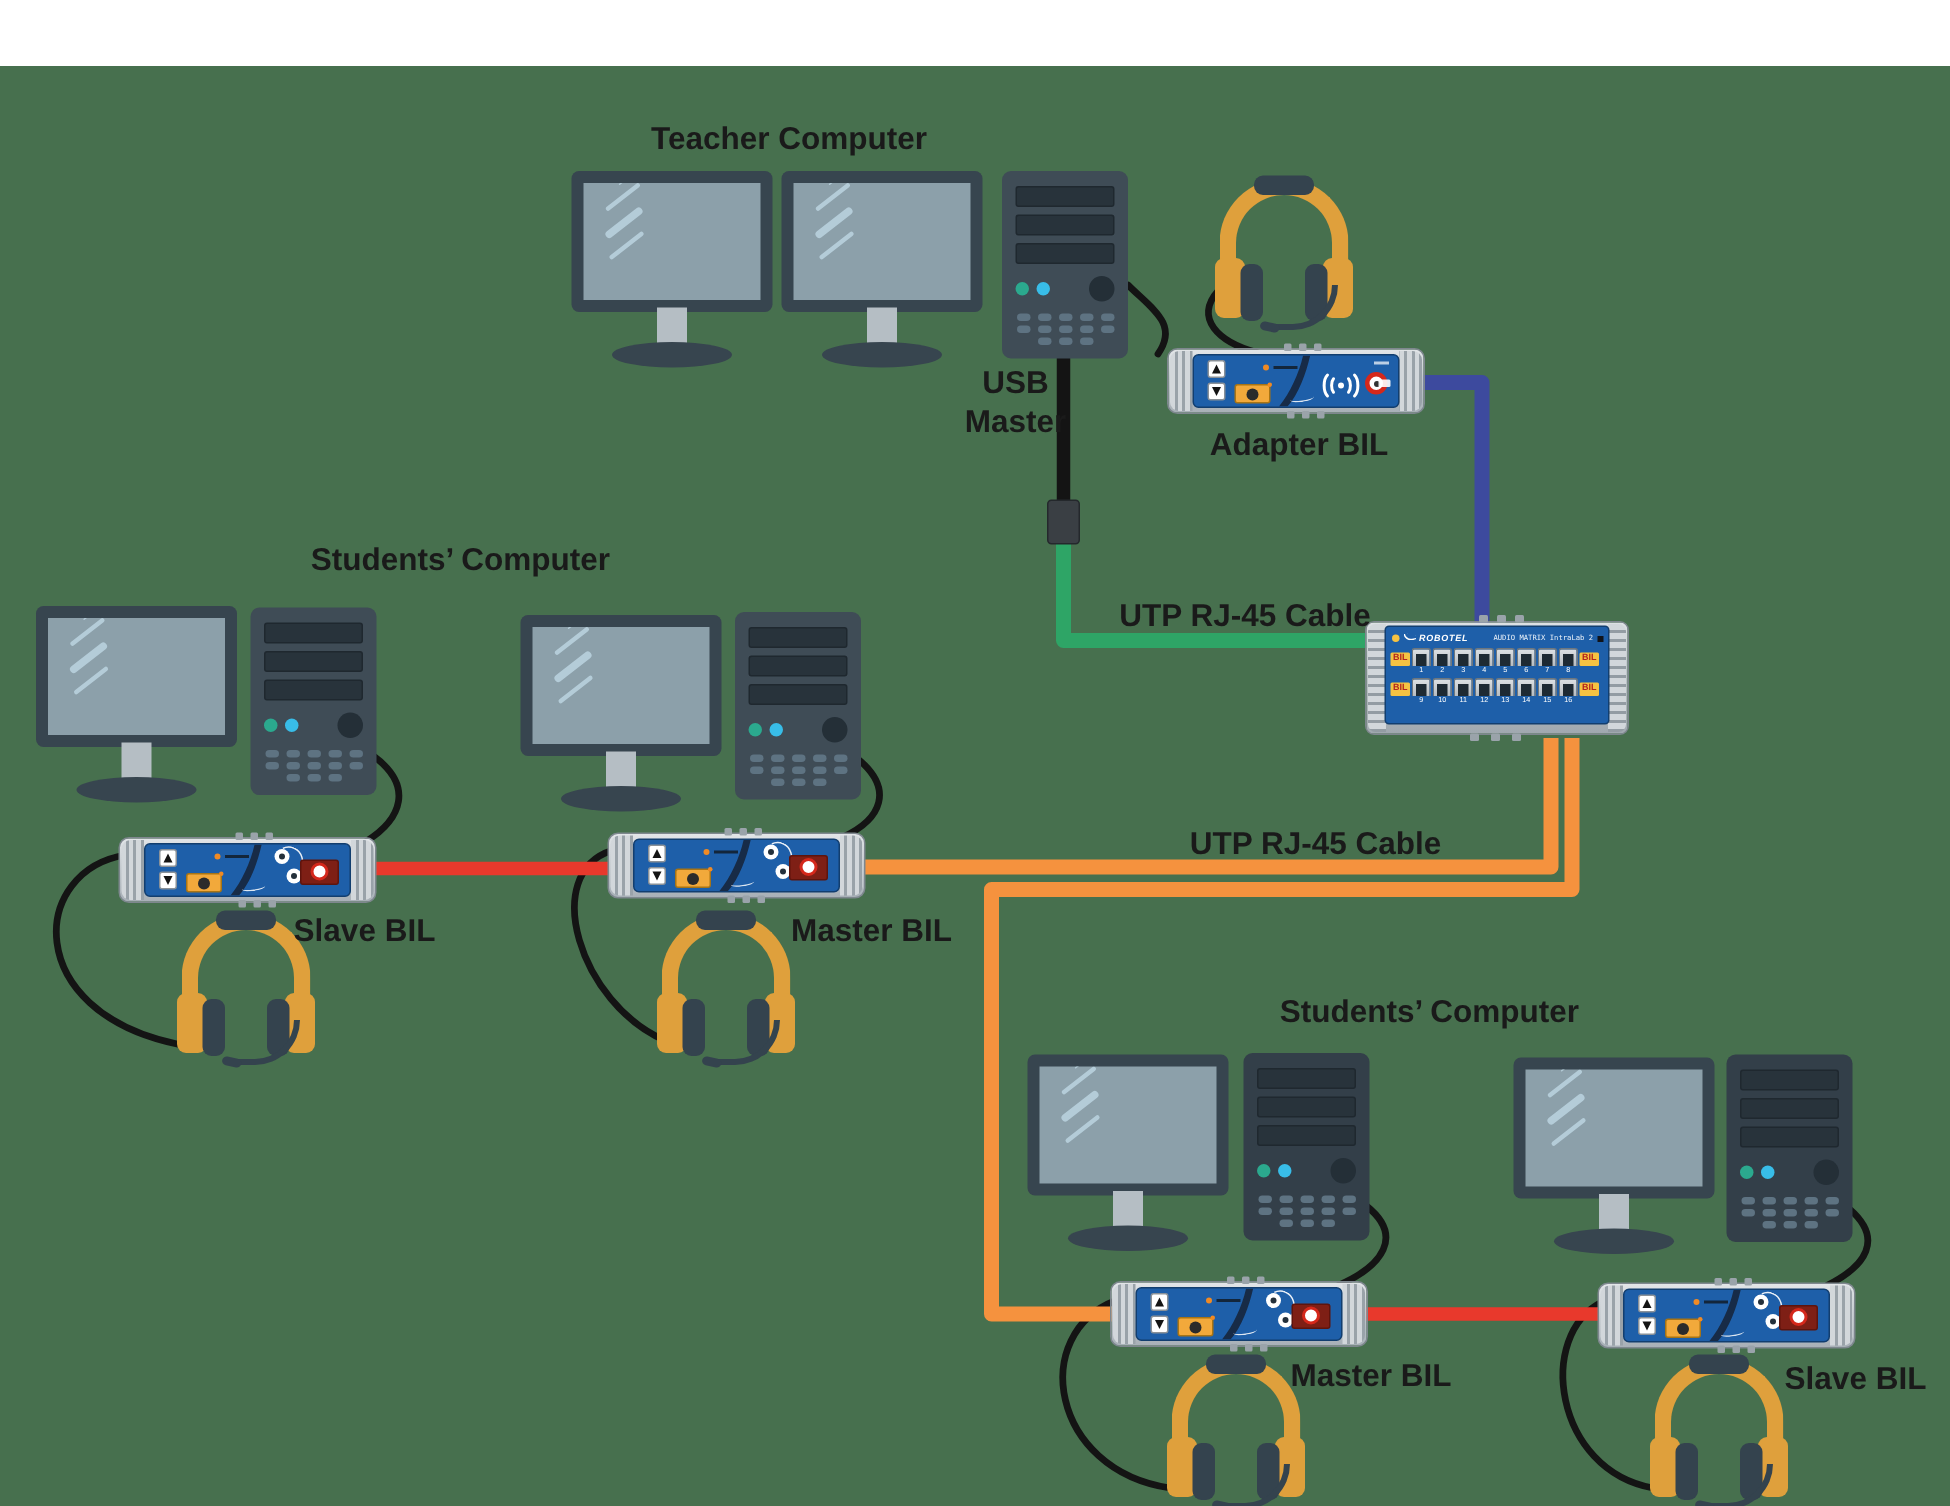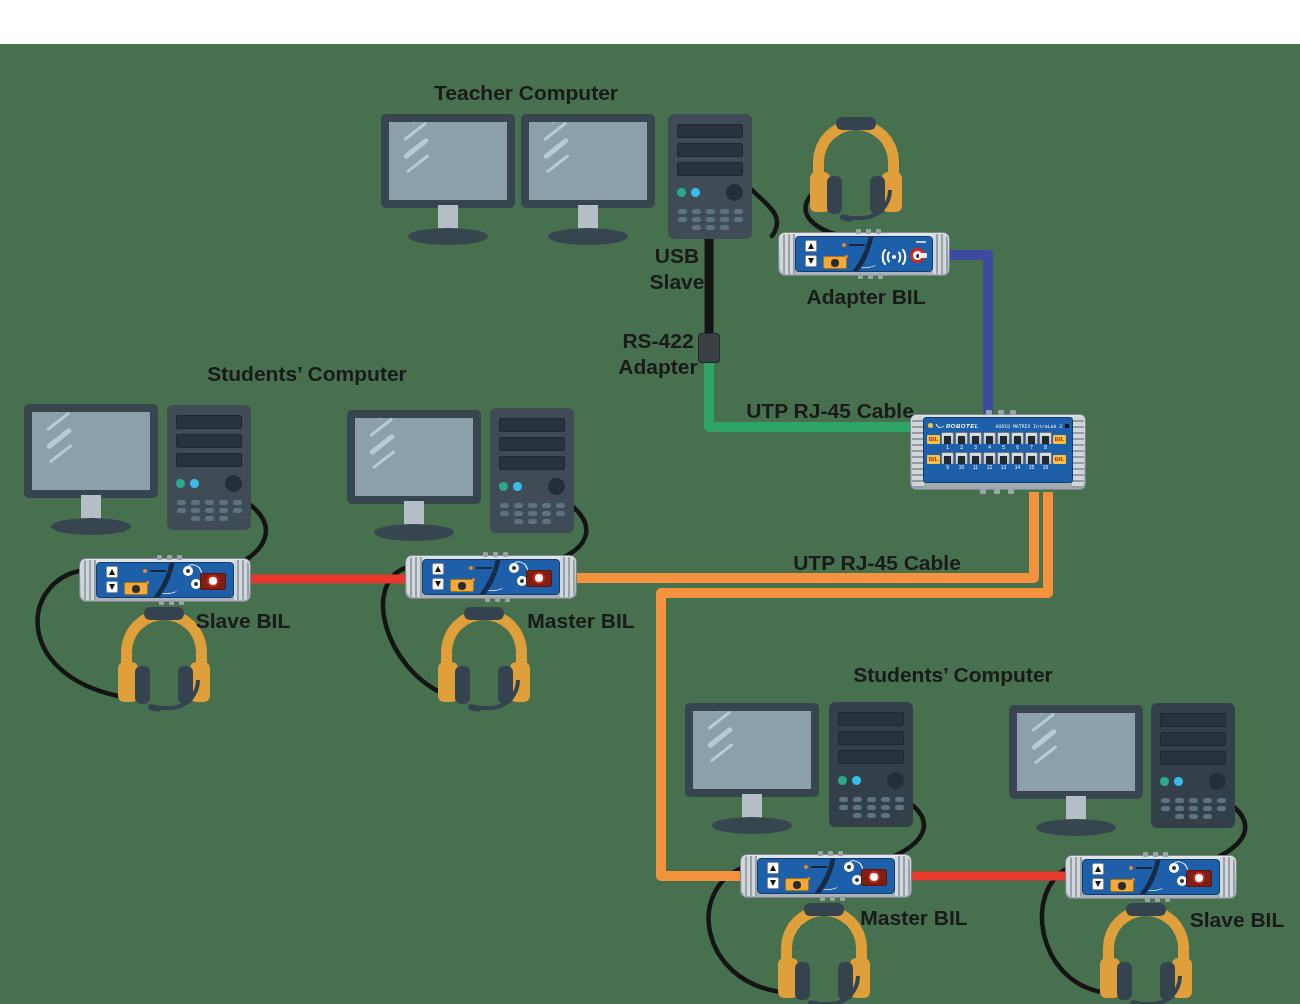--- a/index.html
+++ b/index.html
@@ -606,25 +606,21 @@
   <div class="hp-cup left"></div>
   <div class="hp-cup right"></div>
   <div class="hp-cushion left"></div>
   <div class="hp-cushion right"></div>
   <div class="hp-mic"></div>
 </div>
 
   <div class="lbl" style="left:376px;top:36px;width:300px;">Teacher Computer</div>
   <div class="lbl" style="left:637px;top:199px;width:80px;">
     <div>USB</div>
-    <div>Slave</div>
-  </div>
-  <div class="lbl" style="left:598px;top:284px;width:120px;">
-    <div>RS-422</div>
-    <div>Adapter</div>
+    <div>Master</div>
   </div>
   <div class="lbl" style="left:766px;top:240px;width:200px;">Adapter BIL</div>
   <div class="lbl" style="left:705px;top:354px;width:250px;">UTP RJ-45 Cable</div>
   <div class="lbl" style="left:157px;top:317px;width:300px;">Students’ Computer</div>
   <div class="lbl" style="left:143px;top:564px;width:200px;">Slave BIL</div>
   <div class="lbl" style="left:481px;top:564px;width:200px;">Master BIL</div>
   <div class="lbl" style="left:727px;top:506px;width:300px;">UTP RJ-45 Cable</div>
   <div class="lbl" style="left:803px;top:618px;width:300px;">Students’ Computer</div>
   <div class="lbl" style="left:814px;top:861px;width:200px;">Master BIL</div>
   <div class="lbl" style="left:1137px;top:863px;width:200px;">Slave BIL</div>

